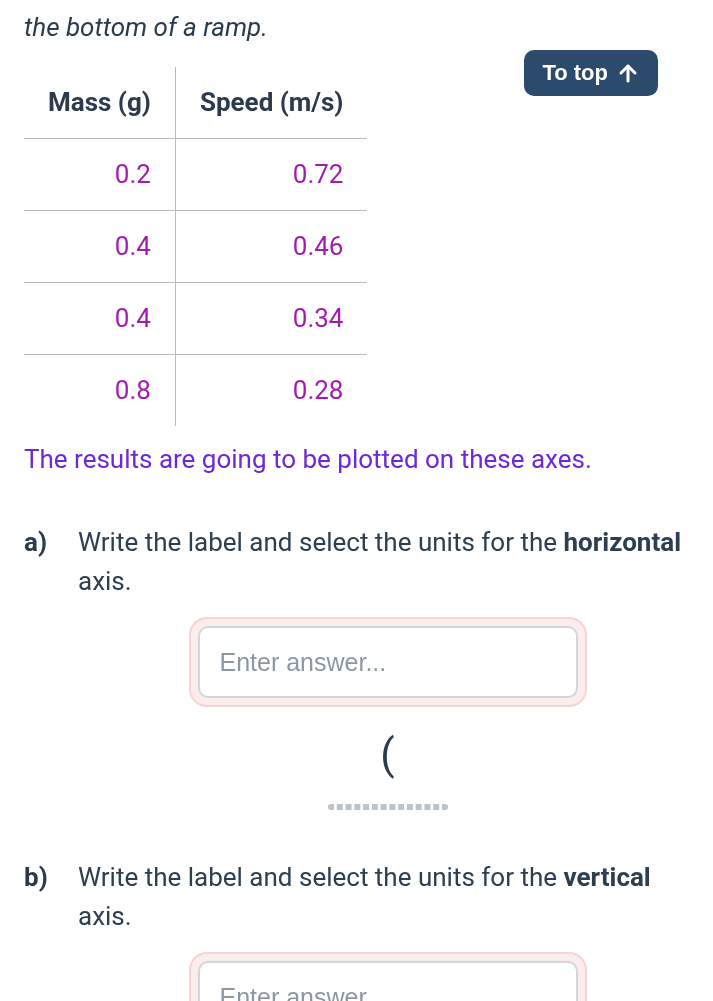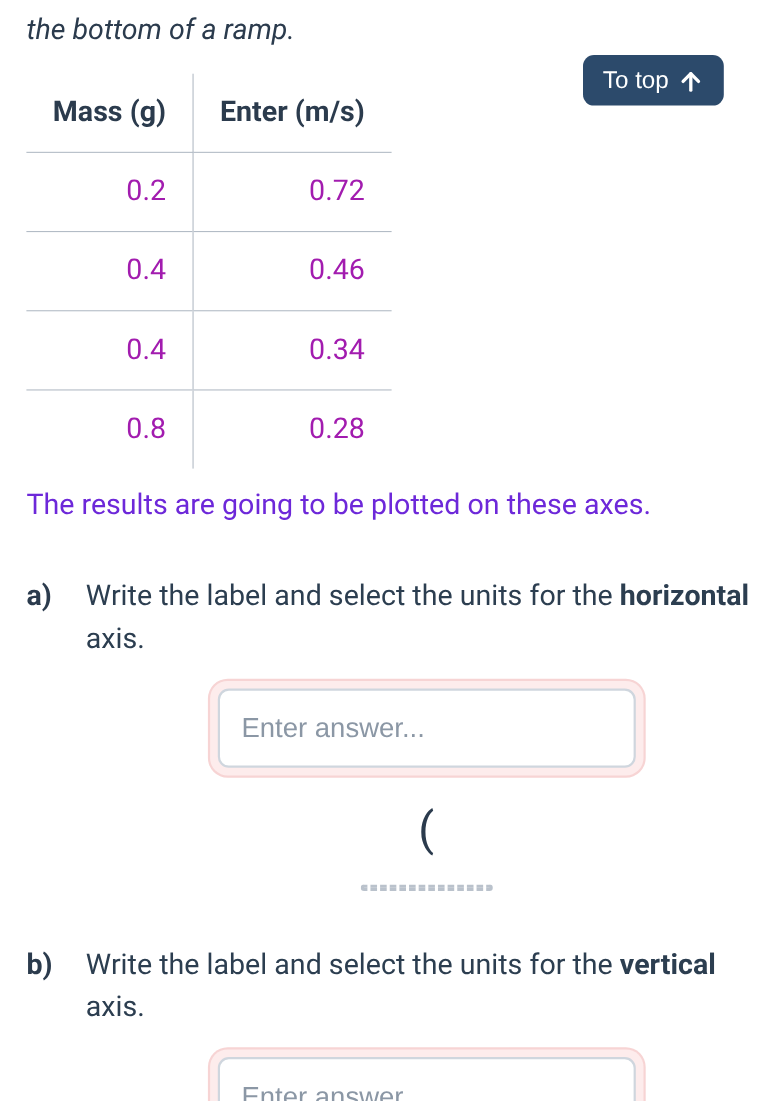--- a/index.html
+++ b/index.html
@@ -21,24 +21,24 @@
   }
   .to-top {
     position: absolute;
     right: 55px;
     top: 50px;
     background: #2c4a6b;
     color: #fff;
     border: none;
     padding: 10px 18px;
     border-radius: 10px;
-    font-weight: 400;
+    font-weight: 700;
     font-size: 22px;
     display: flex;
-    align-items: flex-end;
+    align-items: center;
     gap: 8px;
     cursor: pointer;
   }
   .to-top svg { width: 24px; height: 24px; }
   table {
     border-collapse: collapse;
     margin-bottom: 14px;
   }
   th, td {
     padding: 16px 24px;
@@ -111,21 +111,21 @@
   <svg viewBox="0 0 24 24" fill="none" stroke="white" stroke-width="3" stroke-linecap="round" stroke-linejoin="round">
     <path d="M12 20 L12 5"></path>
     <path d="M5 12 L12 5 L19 12"></path>
   </svg>
 </button>
 
 <table>
   <thead>
     <tr>
       <th>Mass (g)</th>
-      <th>Enter (m/s)</th>
+      <th>Speed (m/s)</th>
     </tr>
   </thead>
   <tbody>
     <tr>
       <td>0.2</td>
       <td>0.72</td>
     </tr>
     <tr>
       <td>0.4</td>
       <td>0.46</td>

